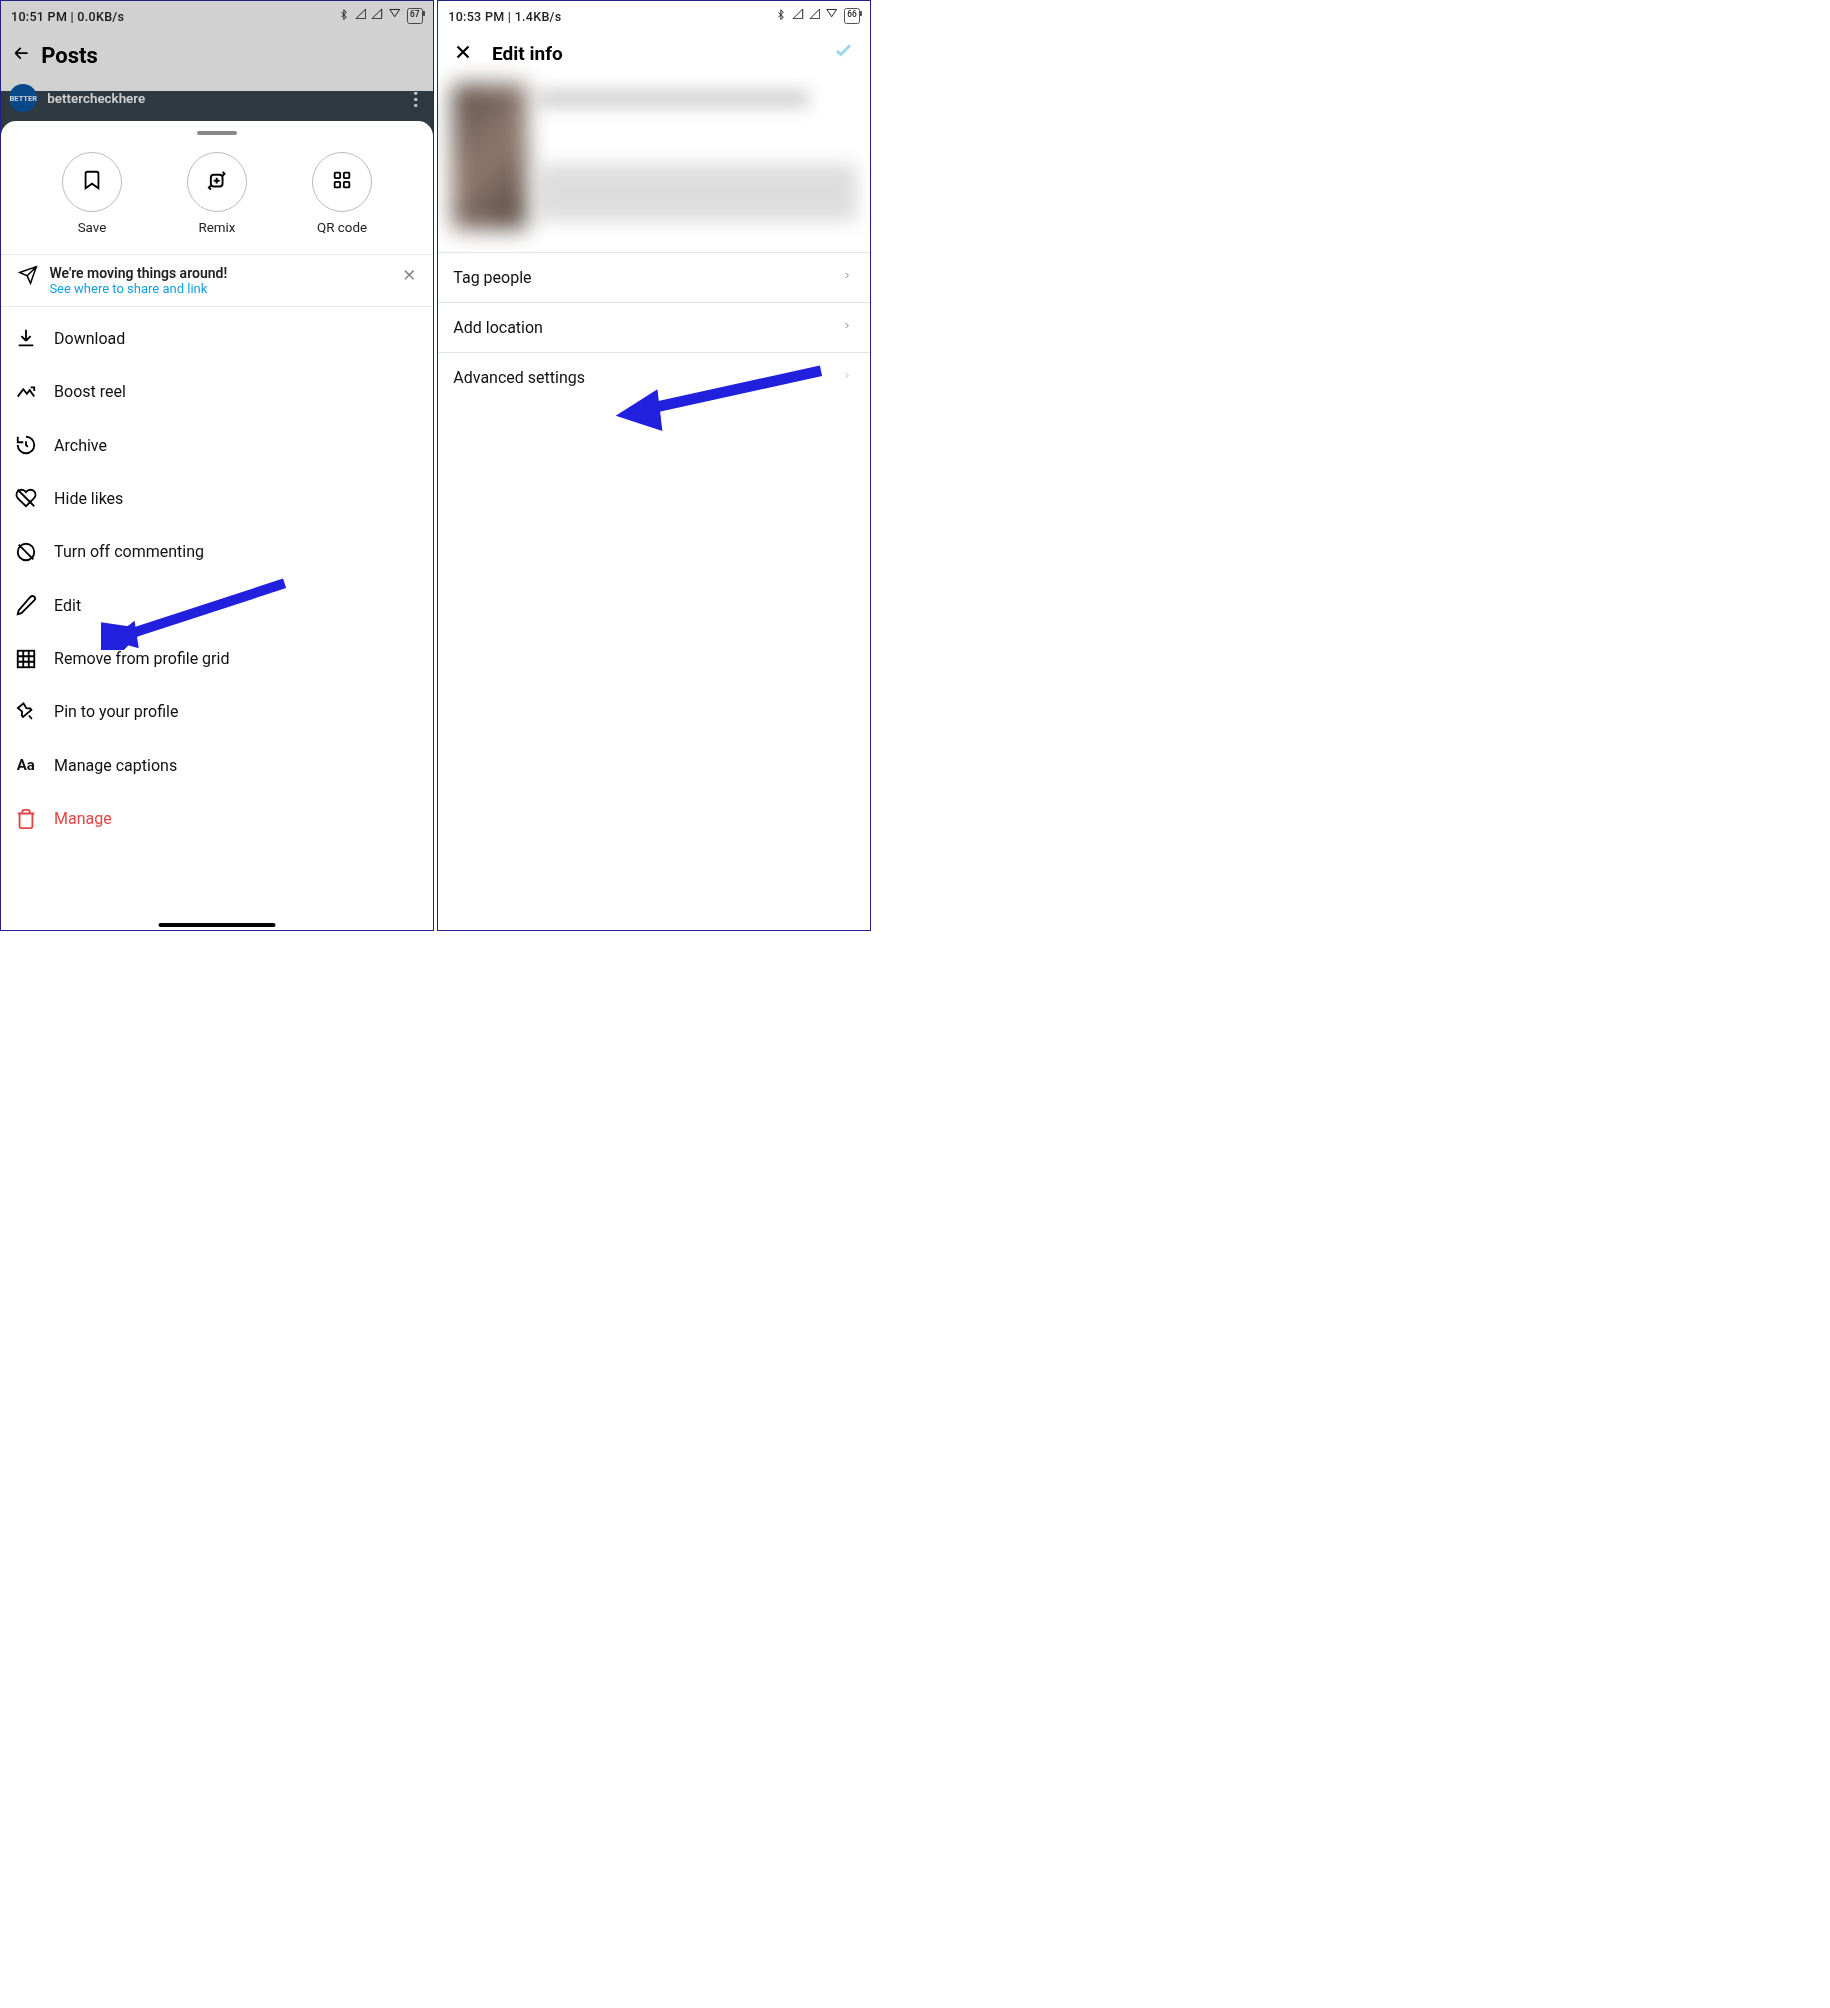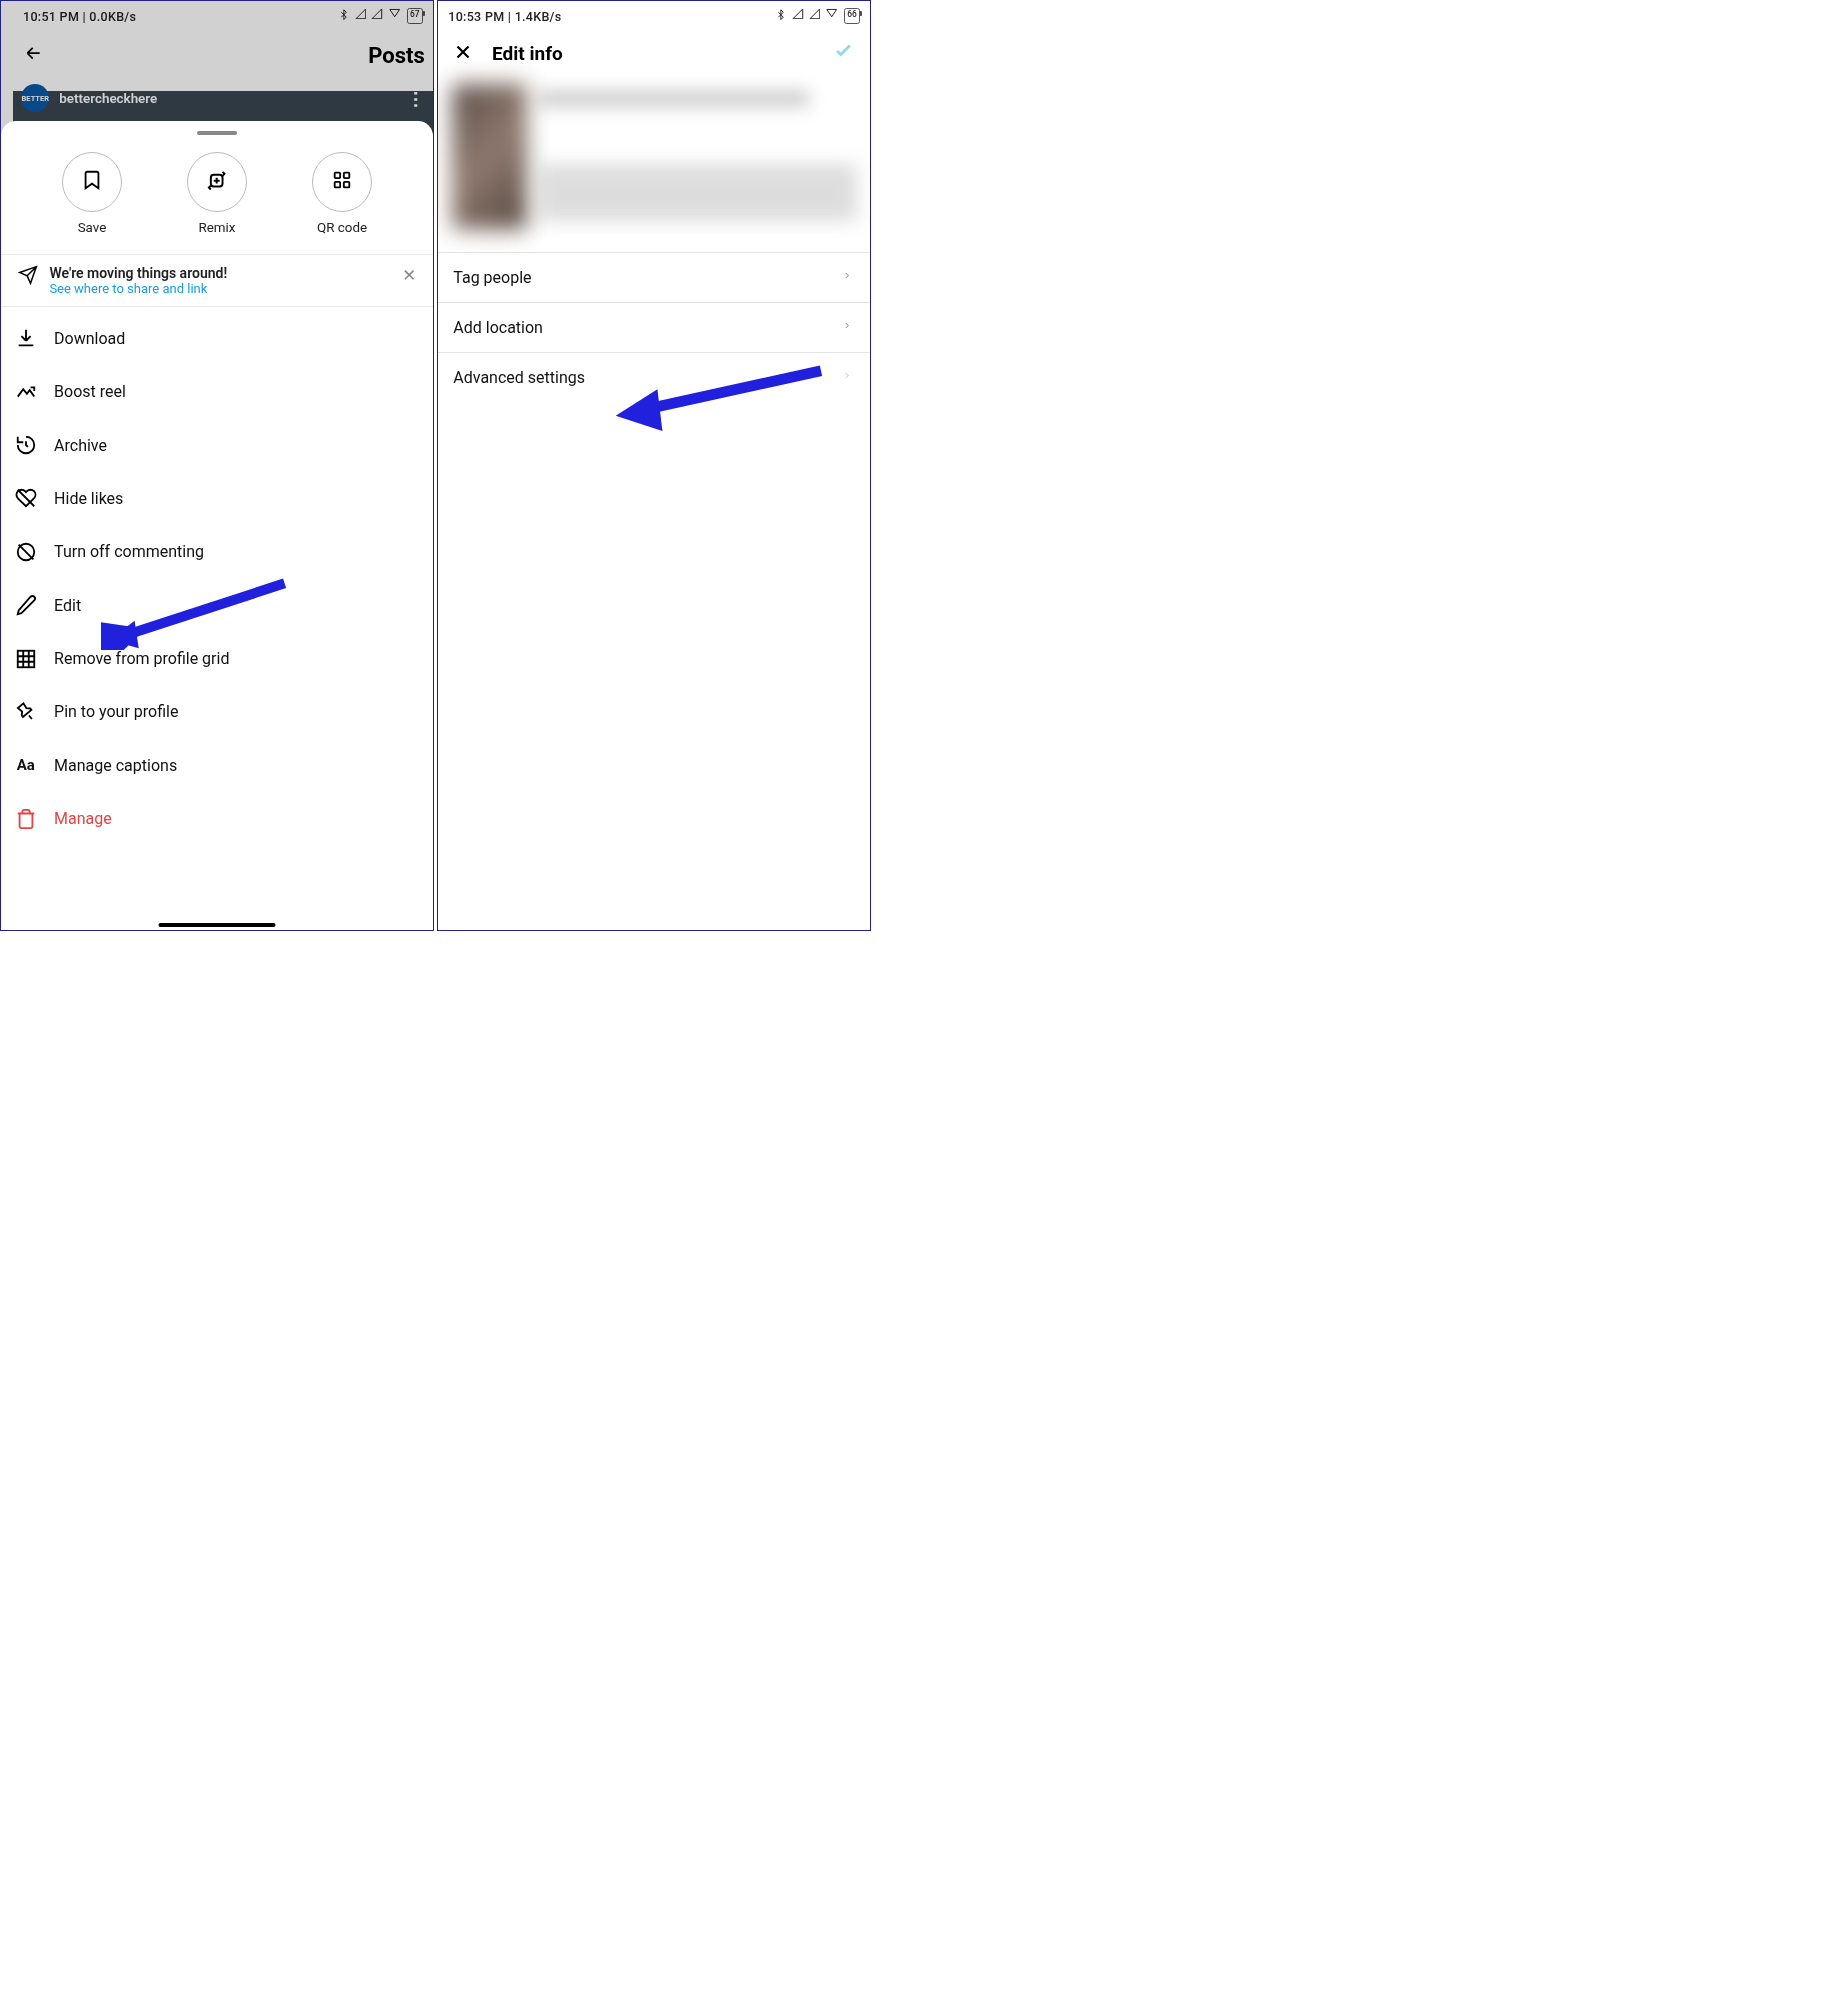--- a/index.html
+++ b/index.html
@@ -9,22 +9,22 @@
 
   
   .status-bar { display: flex; justify-content: space-between; align-items: center; padding: 5px 10px; font-size: 12.5px; font-weight: 500; color: #222; height: 30px; }
   .status-time { letter-spacing: 0.3px; }
   .status-icons { display: flex; gap: 5px; font-size: 11.7px; }
   .battery-box { border: 1.3px solid #555; border-radius: 2.5px; padding: 0 2.5px; font-size: 8.3px; line-height: 10px; position: relative; }
   .battery-box::after { content: ""; position: absolute; right: -2.5px; top: 2.5px; width: 1.7px; height: 5px; background: #555; border-radius: 0 0.8px 0.8px 0; }
 
   
   .dim-overlay { position: absolute; inset: 0; background: rgba(0,0,0,0.18); z-index: 1; }
-  .posts-bg { position: absolute; top: 0; left: 12px; right: 0; height: 134px; }
-  .posts-header { display: flex; align-items: center; gap: 7px; padding: 11.7px 8.3px; justify-content: space-between; }
+  .posts-bg { position: absolute; top: 0; left: 0; right: 0; height: 134px; }
+  .posts-header { display: flex; align-items: center; gap: 7px; padding: 11.7px 8.3px; }
   .posts-title { font-size: 22px; font-weight: 700; }
   .post-row { display: flex; align-items: center; gap: 10px; padding: 5px 8.3px; }
   .avatar-small { width: 28px; height: 28px; border-radius: 50%; background: #0b5aa8; color: #fff; font-size: 7.5px; font-weight: 700; display: flex; align-items: center; justify-content: center; }
   .post-user { color: #fff; font-size: 13.4px; font-weight: 600; }
   .post-bg { position: absolute; top: 90px; left: 0; right: 0; height: 43px; background: #3a4650; }
 
   
   .sheet { position: absolute; left: 0; right: 0; bottom: 0; top: 120px; background: #fff; border-radius: 15px 15px 0 0; z-index: 2; padding-top: 8.3px; }
   .drag-handle { width: 40px; height: 4.2px; background: #888; border-radius: 2.5px; margin: 1.7px auto 10px; }
   .quick-row { display: flex; justify-content: center; padding: 6.7px 0 18.4px; border-bottom: 0.8px solid #e8e8e8; }

